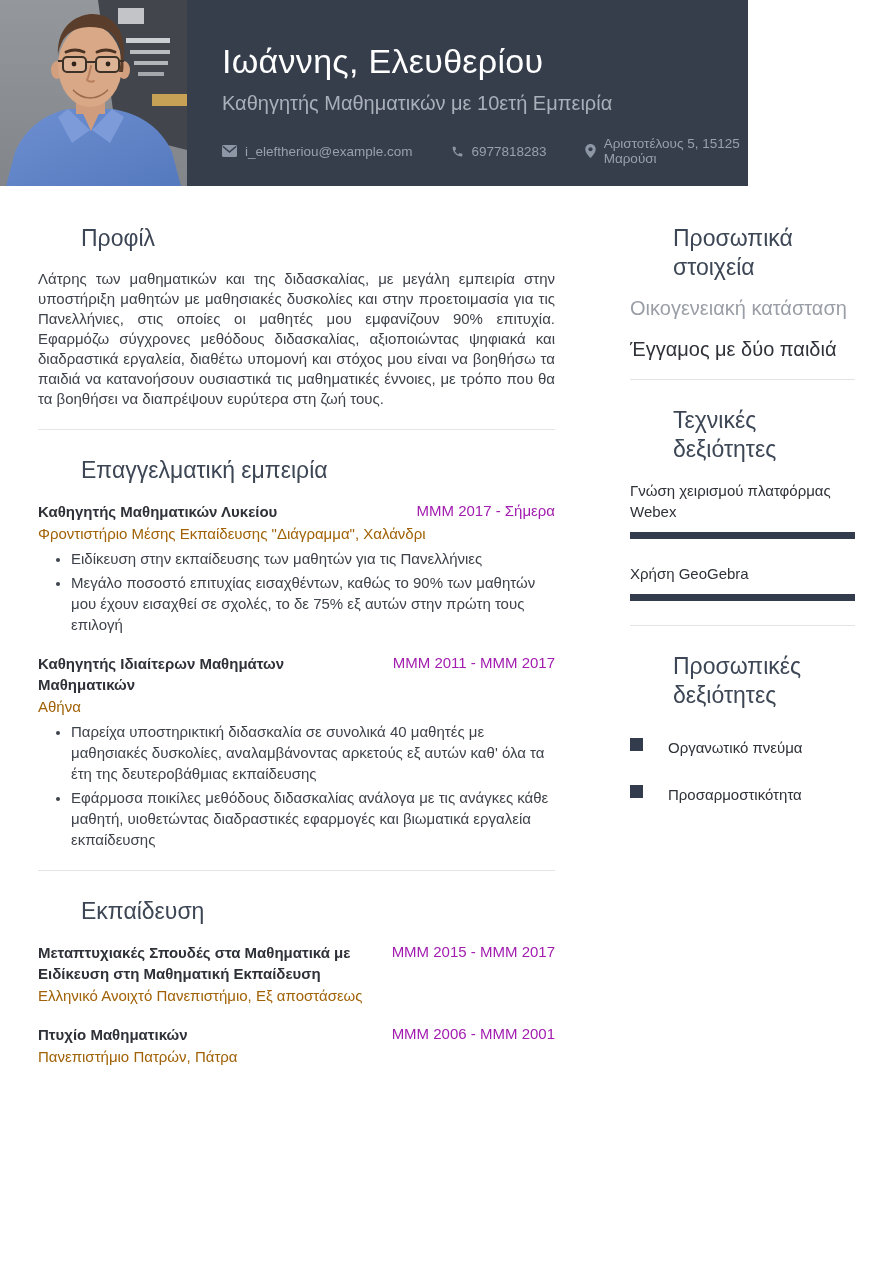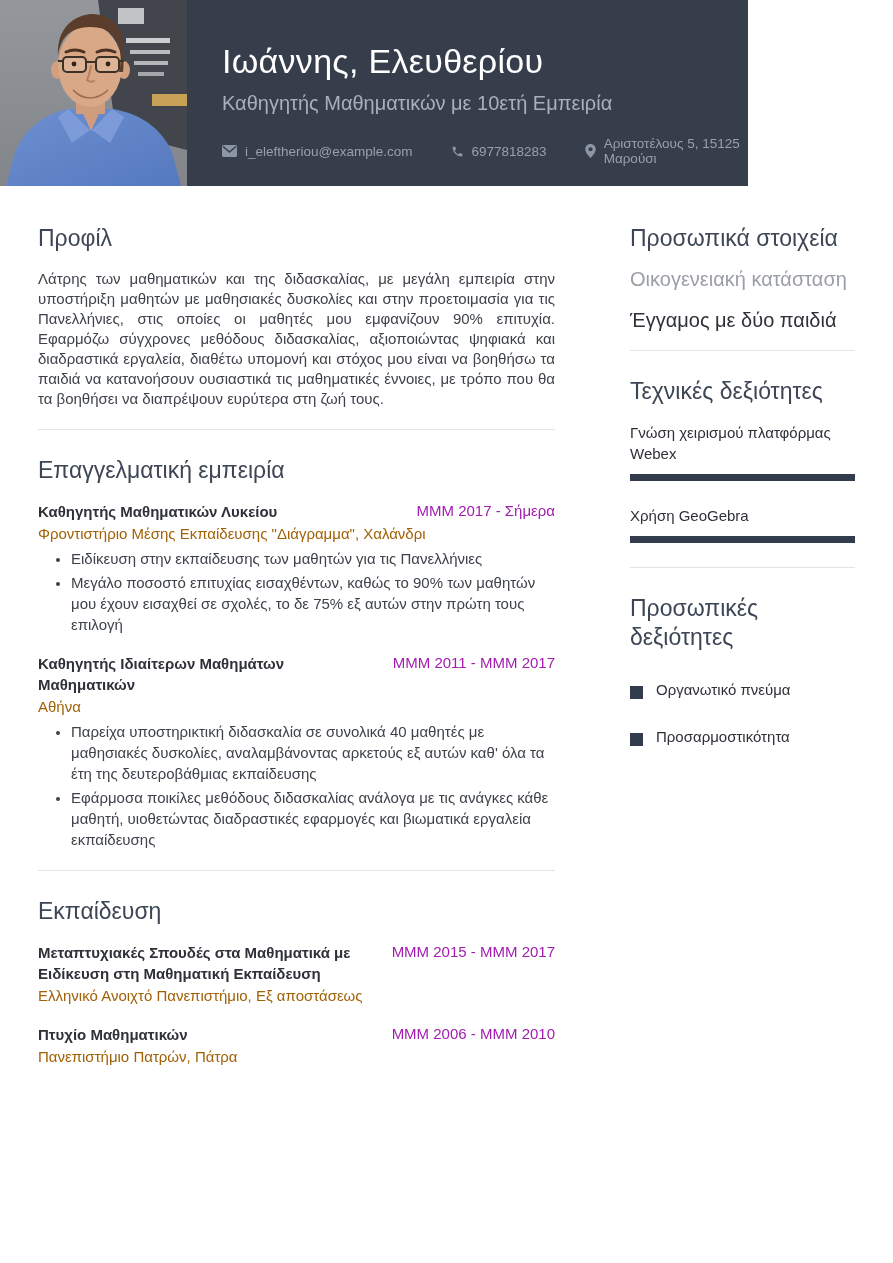--- a/index.html
+++ b/index.html
@@ -23,21 +23,21 @@
   .contact-item { display: flex; align-items: center; gap: 8px; font-size: 13.5px; color: #98a0ac; }
   .contact-item svg { flex: none; display: block; }
 
   
   .main { display: flex; padding: 38px 38px 0 38px; }
   .left-col { width: 517px; flex: none; }
   .right-col { width: 225px; flex: none; margin-left: 75px; }
 
   h2.section-heading {
     font-size: 23px; font-weight: 400; color: #3c4655;
-    line-height: 29px; margin-bottom: 16px;
+    line-height: 29px; margin-bottom: 16px; margin-left: 43px;
   }
 
   
   .profile-text {
     font-size: 15px; line-height: 20px; color: #3e434b;
     text-align: justify;
   }
   .divider { border: none; border-top: 1px solid #e4e4e4; margin: 20px 0 26px 0; }
 
   
@@ -50,21 +50,21 @@
   ul.bullets li { font-size: 15px; line-height: 21px; color: #3e434b; margin-bottom: 3px; }
   ul.bullets li::marker { color: #3e434b; font-size: 13px; }
 
   
   .side-label { font-size: 20px; color: #9a9ea6; line-height: 20px; }
   .side-value { font-size: 20px; color: #2e3138; line-height: 20px; margin-top: 21px; }
   .skill { margin-bottom: 24px; }
   .skill-name { font-size: 15px; color: #2e3138; line-height: 21px; margin-bottom: 10px; }
   .skill-track { height: 7px; background: #333c4c; }
   .skill-fill { height: 7px; background: #333c4c; }
-  .pskill { display: flex; align-items: flex-end; gap: 13px; margin-bottom: 20px; margin-top: 28px; }
+  .pskill { display: flex; align-items: flex-start; gap: 25px; margin-bottom: 20px; margin-top: 28px; }
   .pskill-square { width: 13px; height: 13px; background: #333c4c; flex: none; }
   .pskill-label { font-size: 15px; color: #2e3138; line-height: 19px; }
 </style>
 </head>
 <body>
 
 <div class="page">
 
   <div class="header">
     <div class="photo-wrap">
@@ -206,21 +206,21 @@
           <div class="entry-head">
             <div class="entry-title" style="max-width:330px">Μεταπτυχιακές Σπουδές στα Μαθηματικά με Ειδίκευση στη Μαθηματική Εκπαίδευση</div>
             <div class="entry-dates">MMM 2015 - MMM 2017</div>
           </div>
           <div class="entry-sub">Ελληνικό Ανοιχτό Πανεπιστήμιο, Εξ αποστάσεως</div>
         </div>
 
         <div class="entry">
           <div class="entry-head">
             <div class="entry-title" style="max-width:330px">Πτυχίο Μαθηματικών</div>
-            <div class="entry-dates">MMM 2006 - MMM 2010</div>
+            <div class="entry-dates">MMM 2006 - MMM 2001</div>
           </div>
           <div class="entry-sub">Πανεπιστήμιο Πατρών, Πάτρα</div>
         </div>
       </section>
     </div>
 
     <div class="right-col">
 
       <section>
         <h2 class="section-heading">Προσωπικά στοιχεία</h2>

